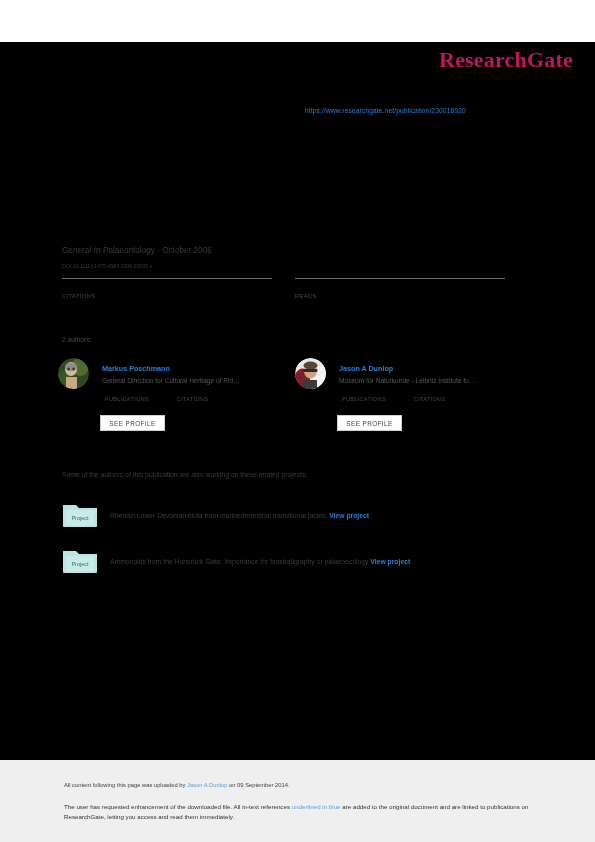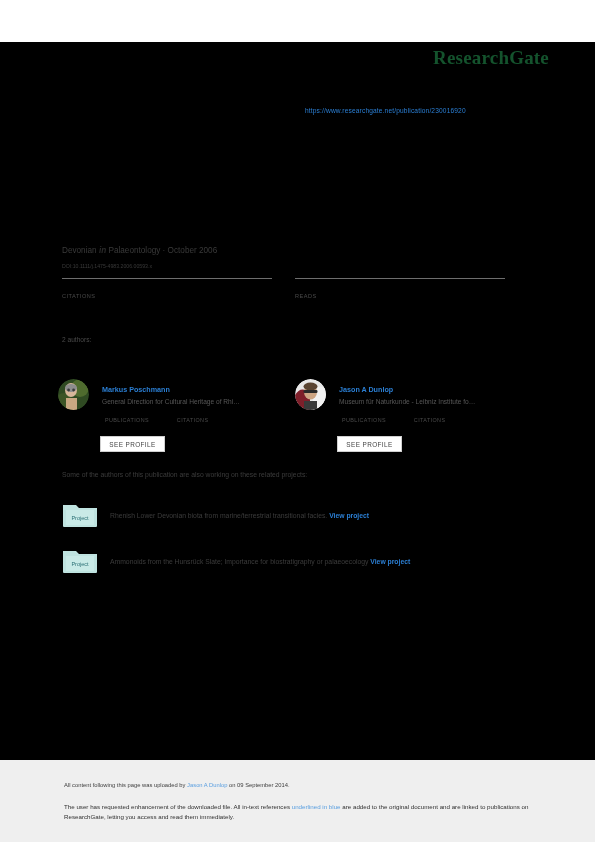--- a/index.html
+++ b/index.html
@@ -31,25 +31,25 @@
   .band-footer {
     position: absolute;
     left: 0; top: 760px;
     width: 595px; height: 82px;
     background: #efefef;
   }
 
   
   .rg-logo {
     position: absolute;
-    right: 46px; top: 47px;
+    right: 22px; top: 47px;
     font-family: "Liberation Serif", serif;
     font-weight: bold;
-    font-size: 19px;
-    color: #14532d;
+    font-size: 22px;
+    color: #be185d;
     letter-spacing: 0.2px;
   }
   .rg-url {
     position: absolute;
     left: 305px; top: 107px;
     font-size: 6.6px;
     color: #2b7fd4;
     letter-spacing: 0.15px;
     white-space: nowrap;
   }
@@ -105,21 +105,21 @@
 
   
   .authors-count {
     position: absolute;
     left: 62px; top: 336px;
     font-size: 6.6px;
     color: #4a4a4a;
   }
   .author {
     position: absolute;
-    top: 379px;
+    top: 358px;
     width: 235px;
     height: 80px;
   }
   .author-1 { left: 58px; }
   .author-2 { left: 295px; }
 
   .avatar {
     position: absolute;
     left: 0; top: 0;
     width: 31px; height: 31px;
@@ -231,21 +231,21 @@
 <body>
 
 <div class="band-top"></div>
 <div class="band-dark"></div>
 <div class="band-footer"></div>
 
 <div class="rg-logo">ResearchGate</div>
 <div class="rg-url">https://www.researchgate.net/publication/230016920</div>
 
 <div class="article-line">
-  <span>Devonian</span>
+  <span>General</span>
   <span class="kw">in</span>
   <span>Palaeontology · October 2006</span>
 </div>
 <div class="doi-line">DOI:10.1111/j.1475-4983.2006.00593.x</div>
 
 <div class="stat-block stat-citations">
   <div class="stat-rule"></div>
   <div class="stat-value"></div>
   <div class="stat-label">CITATIONS</div>
 </div>

